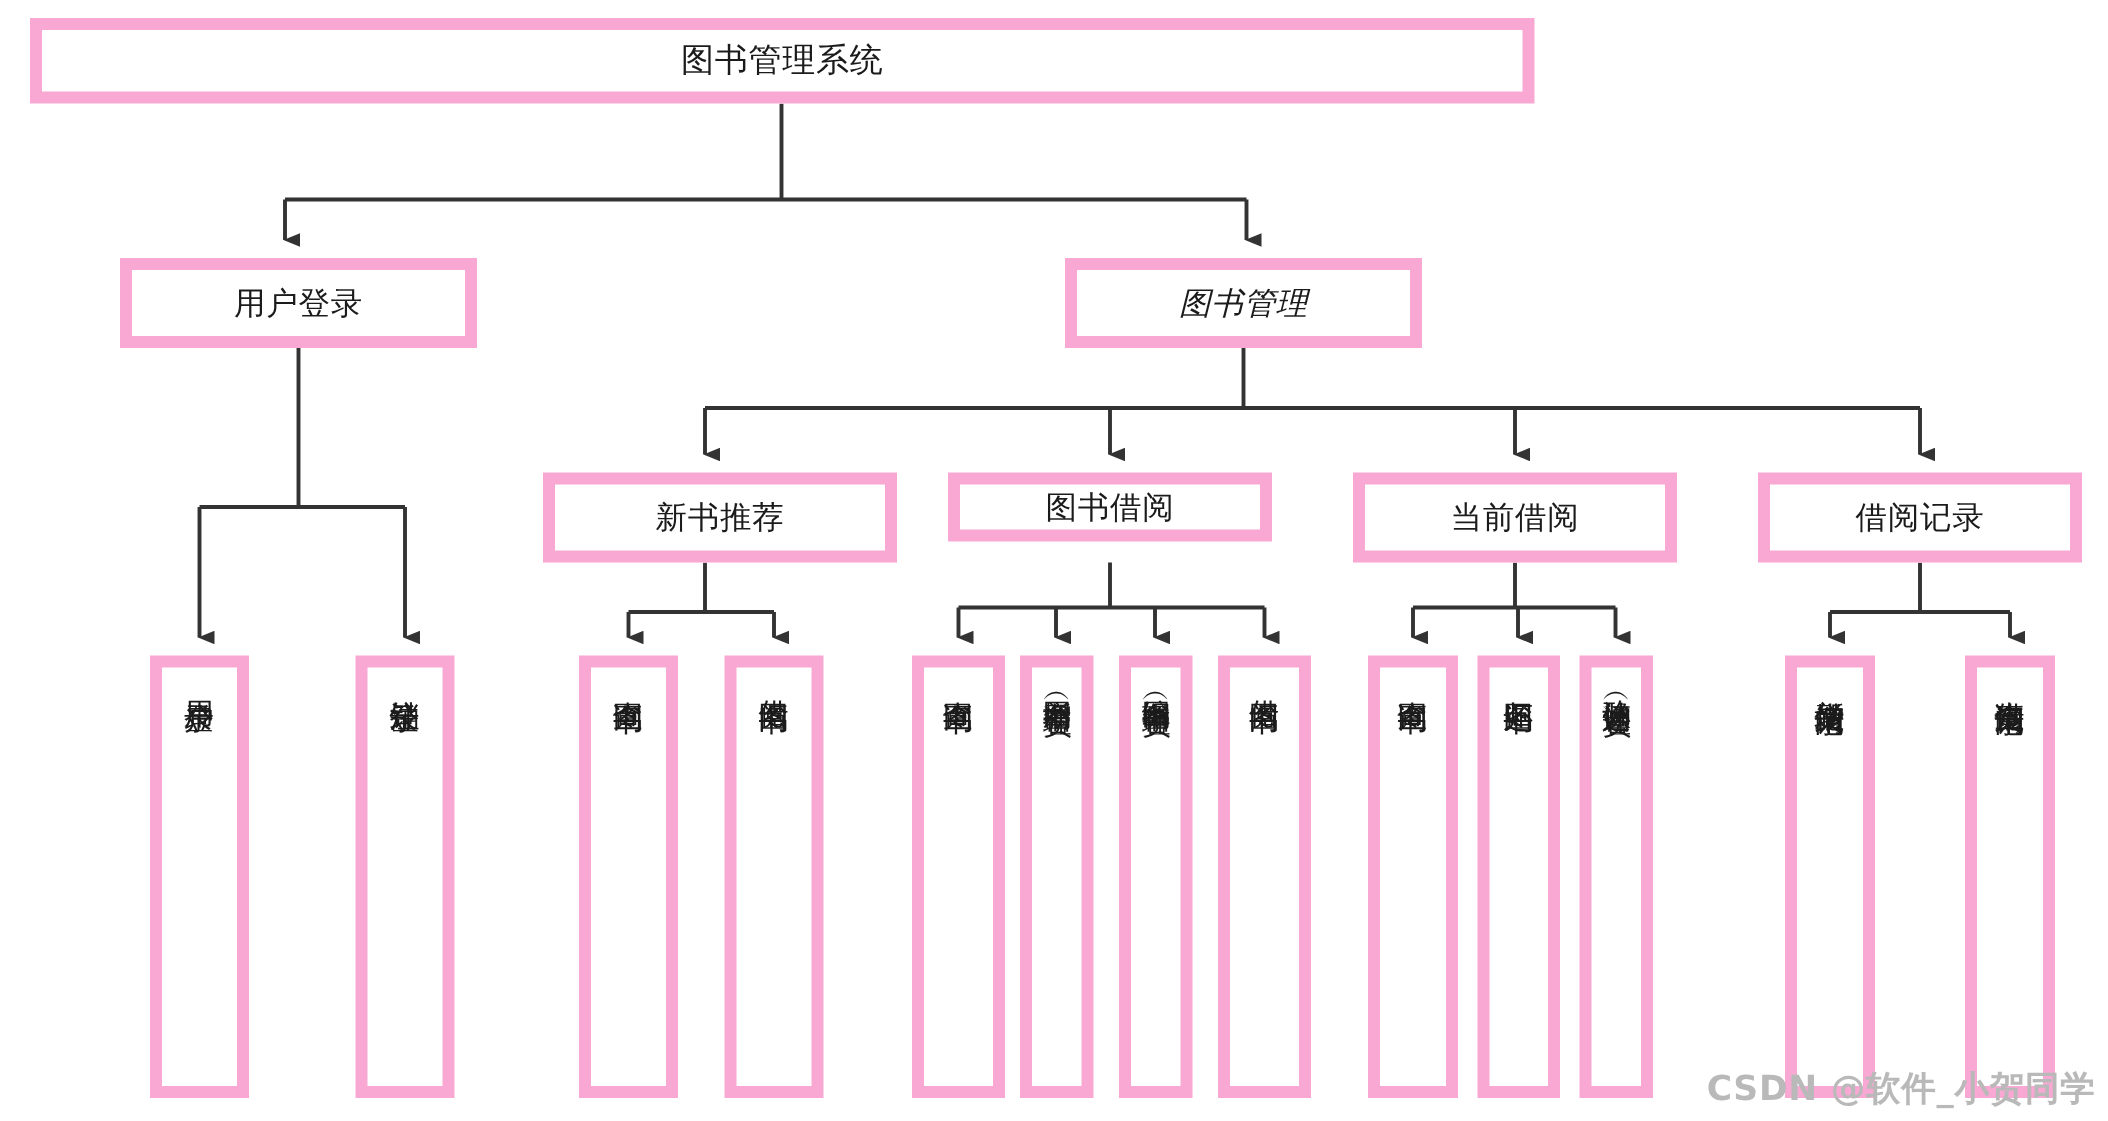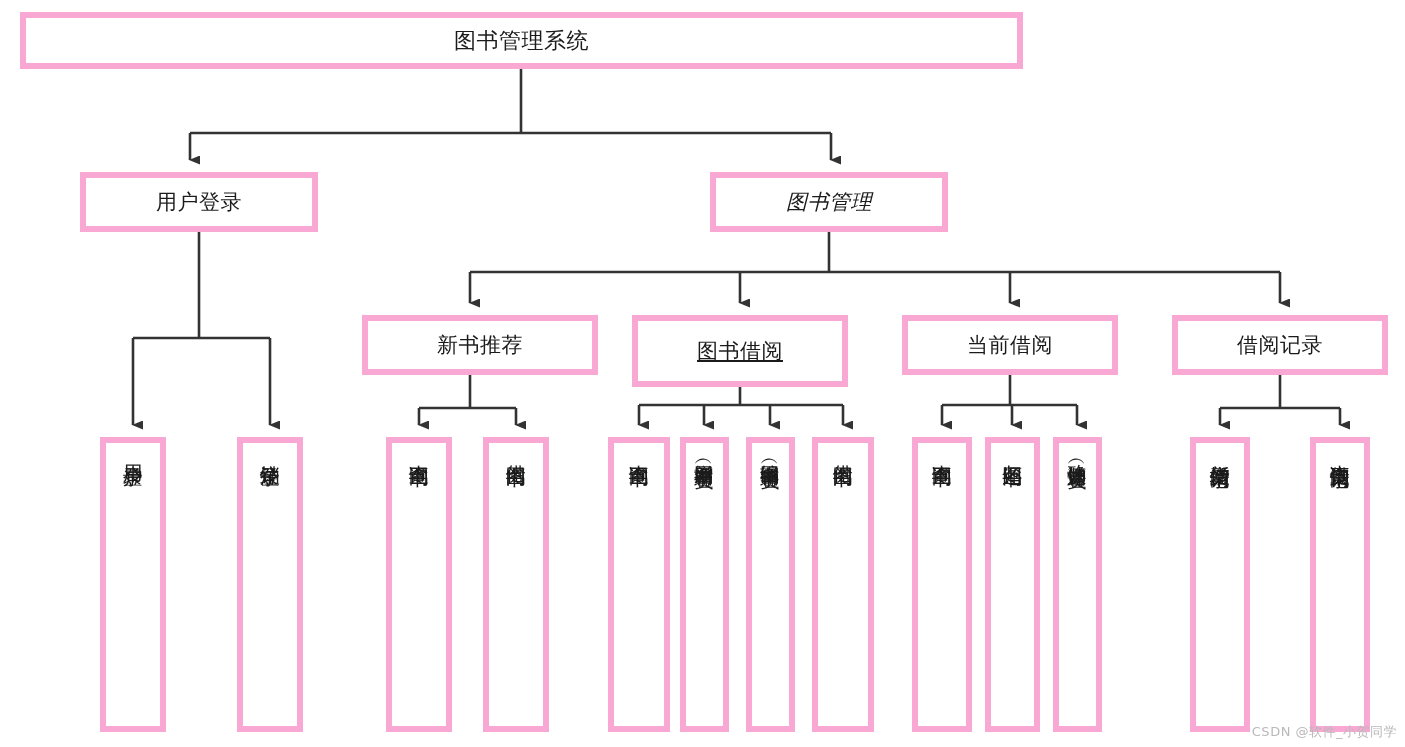--- a/index.html
+++ b/index.html
@@ -20,21 +20,21 @@
   svg.wires {
     position: absolute;
     left: 0;
     top: 0;
     width: 1405px;
     height: 747px;
   }
   .node {
     position: absolute;
     box-sizing: border-box;
-    border: 6px solid #f9a8d4;
+    border: 8px solid #f9a8d4;
     background: #ffffff;
     display: flex;
     align-items: center;
     justify-content: center;
     color: #1b1b1b;
   }
   .node .lbl {
     font-size: 21px;
     line-height: 1.15;
     letter-spacing: 0.5px;
@@ -57,24 +57,25 @@
   }
   .node.leaf.narrow .lbl {
     font-size: 19px;
     line-height: 1.3;
   }
   .node.root .lbl { font-size: 22px; }
   .watermark {
     position: absolute;
     right: 8px;
     bottom: 6px;
-    font-size: 13px;
+    font-size: 23px;
     color: #b9b9b9;
     letter-spacing: 0.5px;
     white-space: nowrap;
+    font-weight: bold;
   }
 </style>
 </head>
 <body>
 
 <div id="canvas">
 
   <svg class="wires" viewBox="0 0 1405 747" xmlns="http://www.w3.org/2000/svg">
     <defs>
       <marker id="arrow" markerWidth="9" markerHeight="11" refX="4.5" refY="10" orient="auto" markerUnits="userSpaceOnUse">
@@ -132,21 +133,21 @@
   <div class="node" style="left:80px; top:172px; width:238px; height:60px;">
     <span class="lbl">用户登录</span>
   </div>
   <div class="node" style="left:710px; top:172px; width:238px; height:60px;font-style:italic;">
     <span class="lbl">图书管理</span>
   </div>
 
   <div class="node" style="left:362px; top:315px; width:236px; height:60px;">
     <span class="lbl">新书推荐</span>
   </div>
-  <div class="node" style="left:632px; top:315px; width:216px; height:72px;text-decoration:underline;">
+  <div class="node" style="left:632px; top:315px; width:216px; height:46px;">
     <span class="lbl">图书借阅</span>
   </div>
   <div class="node" style="left:902px; top:315px; width:216px; height:60px;">
     <span class="lbl">当前借阅</span>
   </div>
   <div class="node" style="left:1172px; top:315px; width:216px; height:60px;">
     <span class="lbl">借阅记录</span>
   </div>
 
   <div class="node leaf" style="left:100px; top:437px; width:66px; height:295px;">

